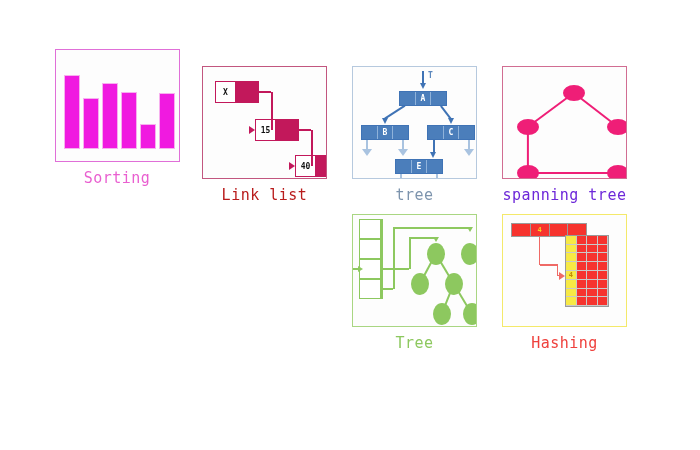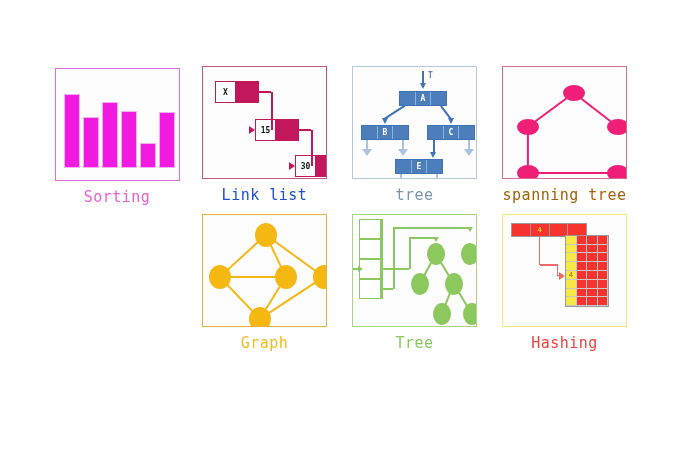--- a/index.html
+++ b/index.html
@@ -207,21 +207,21 @@
     width: 0; height: 0;
     border-top: 4px solid transparent;
     border-bottom: 4px solid transparent;
     border-left: 6px solid #ef6a66;
   }
 </style>
 </head>
 <body>
 
 <div id="board">
-    <div class="cell" style="left: 52px; top: 68px; width: 130px;">
+    <div class="cell" style="left: 52px; top: 49px; width: 130px;">
       <div class="panel" style="width: 125px; height: 113px; border: 1.6px solid rgb(224, 111, 216);">
         <div class="bar" style="left: 8px; width: 14px; height: 72px; background: rgb(240, 26, 224);"></div>
         <div class="bar" style="left: 27px; width: 14px; height: 49px; background: rgb(240, 26, 224);"></div>
         <div class="bar" style="left: 46px; width: 14px; height: 64px; background: rgb(240, 26, 224);"></div>
         <div class="bar" style="left: 65px; width: 14px; height: 55px; background: rgb(240, 26, 224);"></div>
         <div class="bar" style="left: 84px; width: 14px; height: 23px; background: rgb(240, 26, 224);"></div>
         <div class="bar" style="left: 103px; width: 14px; height: 54px; background: rgb(240, 26, 224);"></div>
       </div>
       <div class="caption" style="color: rgb(233, 95, 208);">Sorting</div>
     </div>
@@ -229,33 +229,33 @@
       <div class="panel" style="width: 125px; height: 113px; border: 1.6px solid rgb(194, 86, 127);">
         <div class="ll-node" style="left: 12px; top: 14px; border-color: rgb(194, 24, 91);">
           <div class="ll-val" style="border-right-color: rgb(194, 24, 91);">X</div>
           <div class="ll-ptr" style="background: rgb(194, 24, 91);"></div>
         </div>
         <div class="ll-node" style="left: 52px; top: 52px; border-color: rgb(194, 24, 91);">
           <div class="ll-val" style="border-right-color: rgb(194, 24, 91);">15</div>
           <div class="ll-ptr" style="background: rgb(194, 24, 91);"></div>
         </div>
         <div class="ll-node" style="left: 92px; top: 88px; border-color: rgb(194, 24, 91);">
-          <div class="ll-val" style="border-right-color: rgb(194, 24, 91);">30</div>
+          <div class="ll-val" style="border-right-color: rgb(194, 24, 91);">40</div>
           <div class="ll-ptr" style="background: rgb(194, 24, 91);"></div>
         </div>
         <div class="seg" style="left: 54px; top: 24px; width: 14px; height: 2px; background: rgb(194, 24, 91);"></div>
         <div class="seg" style="left: 68px; top: 25px; width: 2px; height: 38px; background: rgb(194, 24, 91);"></div>
         <div class="seg" style="left: 68px; top: 62px; height: 2px; background: rgb(194, 24, 91);"></div>
         <div class="arrowhead-r" style="left: 46px; top: 59px; border-left-color: rgb(194, 24, 91);"></div>
         <div class="seg" style="left: 94px; top: 62px; width: 14px; height: 2px; background: rgb(194, 24, 91);"></div>
         <div class="seg" style="left: 108px; top: 63px; width: 2px; height: 36px; background: rgb(194, 24, 91);"></div>
         <div class="seg" style="left: 108px; top: 98px; height: 2px; background: rgb(194, 24, 91);"></div>
         <div class="arrowhead-r" style="left: 86px; top: 95px; border-left-color: rgb(194, 24, 91);"></div>
       </div>
-      <div class="caption" style="color: #1d4ed8; text-align: right;">Link list</div>
+      <div class="caption" style="color: #b91c1c; text-align: right;">Link list</div>
     </div>
     <div class="cell" style="left: 352px; top: 66px; width: 125px;">
       <div class="panel" style="width: 125px; height: 113px; border: 1.6px solid rgb(182, 201, 222);">
         <div class="bt-node" style="left: 46px; top: 24px; width: 48px;">
           <div class="bt-cell"></div>
           <div class="bt-cell mid">A</div>
           <div class="bt-cell"></div>
         </div>
         <div class="bt-node" style="left: 8px; top: 58px; width: 48px;">
           <div class="bt-cell"></div>
@@ -297,38 +297,21 @@
         <div class="edge" style="left: 71px; top: 25.1px; width: 57.2014px; height: 1.8px; background: rgb(239, 30, 119); transform: rotate(143.531deg);"></div>
         <div class="edge" style="left: 71px; top: 25.1px; width: 55.6058px; height: 1.8px; background: rgb(239, 30, 119); transform: rotate(37.6942deg);"></div>
         <div class="edge" style="left: 25px; top: 59.1px; width: 46px; height: 1.8px; background: rgb(239, 30, 119); transform: rotate(90deg);"></div>
         <div class="edge" style="left: 25px; top: 105.1px; width: 90px; height: 1.8px; background: rgb(239, 30, 119); transform: rotate(0deg);"></div>
         <div class="node-ell" style="left: 60px; top: 18px; width: 22px; height: 16px; background: rgb(239, 30, 119);"></div>
         <div class="node-ell" style="left: 14px; top: 52px; width: 22px; height: 16px; background: rgb(239, 30, 119);"></div>
         <div class="node-ell" style="left: 104px; top: 52px; width: 22px; height: 16px; background: rgb(239, 30, 119);"></div>
         <div class="node-ell" style="left: 14px; top: 98px; width: 22px; height: 16px; background: rgb(239, 30, 119);"></div>
         <div class="node-ell" style="left: 104px; top: 98px; width: 22px; height: 16px; background: rgb(239, 30, 119);"></div>
       </div>
-      <div class="caption" style="color: #a16207;">spanning tree</div>
-    </div>
-    <div class="cell" style="left: 202px; top: 214px; width: 125px;">
-      <div class="panel" style="width: 125px; height: 113px; border: 1.6px solid rgb(232, 179, 58);">
-        <div class="edge" style="left: 63px; top: 19.1px; width: 62.2896px; height: 1.8px; background: rgb(245, 184, 19); transform: rotate(137.603deg);"></div>
-        <div class="edge" style="left: 63px; top: 19.1px; width: 46.5188px; height: 1.8px; background: rgb(245, 184, 19); transform: rotate(64.5367deg);"></div>
-        <div class="edge" style="left: 63px; top: 19.1px; width: 71.6101px; height: 1.8px; background: rgb(245, 184, 19); transform: rotate(35.9097deg);"></div>
-        <div class="edge" style="left: 17px; top: 61.1px; width: 66px; height: 1.8px; background: rgb(245, 184, 19); transform: rotate(0deg);"></div>
-        <div class="edge" style="left: 17px; top: 61.1px; width: 58px; height: 1.8px; background: rgb(245, 184, 19); transform: rotate(46.3972deg);"></div>
-        <div class="edge" style="left: 83px; top: 61.1px; width: 49.3964px; height: 1.8px; background: rgb(245, 184, 19); transform: rotate(121.759deg);"></div>
-        <div class="edge" style="left: 121px; top: 61.1px; width: 76.5506px; height: 1.8px; background: rgb(245, 184, 19); transform: rotate(146.725deg);"></div>
-        <div class="node-ell" style="left: 52px; top: 8px; width: 22px; height: 24px; background: rgb(245, 184, 19);"></div>
-        <div class="node-ell" style="left: 6px; top: 50px; width: 22px; height: 24px; background: rgb(245, 184, 19);"></div>
-        <div class="node-ell" style="left: 72px; top: 50px; width: 22px; height: 24px; background: rgb(245, 184, 19);"></div>
-        <div class="node-ell" style="left: 110px; top: 50px; width: 22px; height: 24px; background: rgb(245, 184, 19);"></div>
-        <div class="node-ell" style="left: 46px; top: 92px; width: 22px; height: 24px; background: rgb(245, 184, 19);"></div>
-      </div>
-      <div class="caption" style="color: rgb(240, 187, 32);">Graph</div>
+      <div class="caption" style="color: #6d28d9;">spanning tree</div>
     </div>
     <div class="cell" style="left: 352px; top: 214px; width: 125px;">
       <div class="panel" style="width: 125px; height: 113px; border: 1.6px solid rgb(169, 214, 130);">
         <div class="st-cell" style="left: 6px; top: 4px; width: 22px; height: 20px;"></div>
         <div class="st-cell" style="left: 6px; top: 24px; width: 22px; height: 20px;"></div>
         <div class="st-cell" style="left: 6px; top: 44px; width: 22px; height: 20px;"></div>
         <div class="st-cell" style="left: 6px; top: 64px; width: 22px; height: 20px;"></div>
         <div class="st-line" style="left: 28px; top: 4px; width: 1.6px; height: 80px; background: rgb(141, 200, 95);"></div>
         <div class="st-line" style="left: 0px; top: 53.2px; width: 6px; height: 1.6px; background: rgb(141, 200, 95);"></div>
         <div class="st-arrow-r" style="left: 5px; top: 50.5px;"></div>

